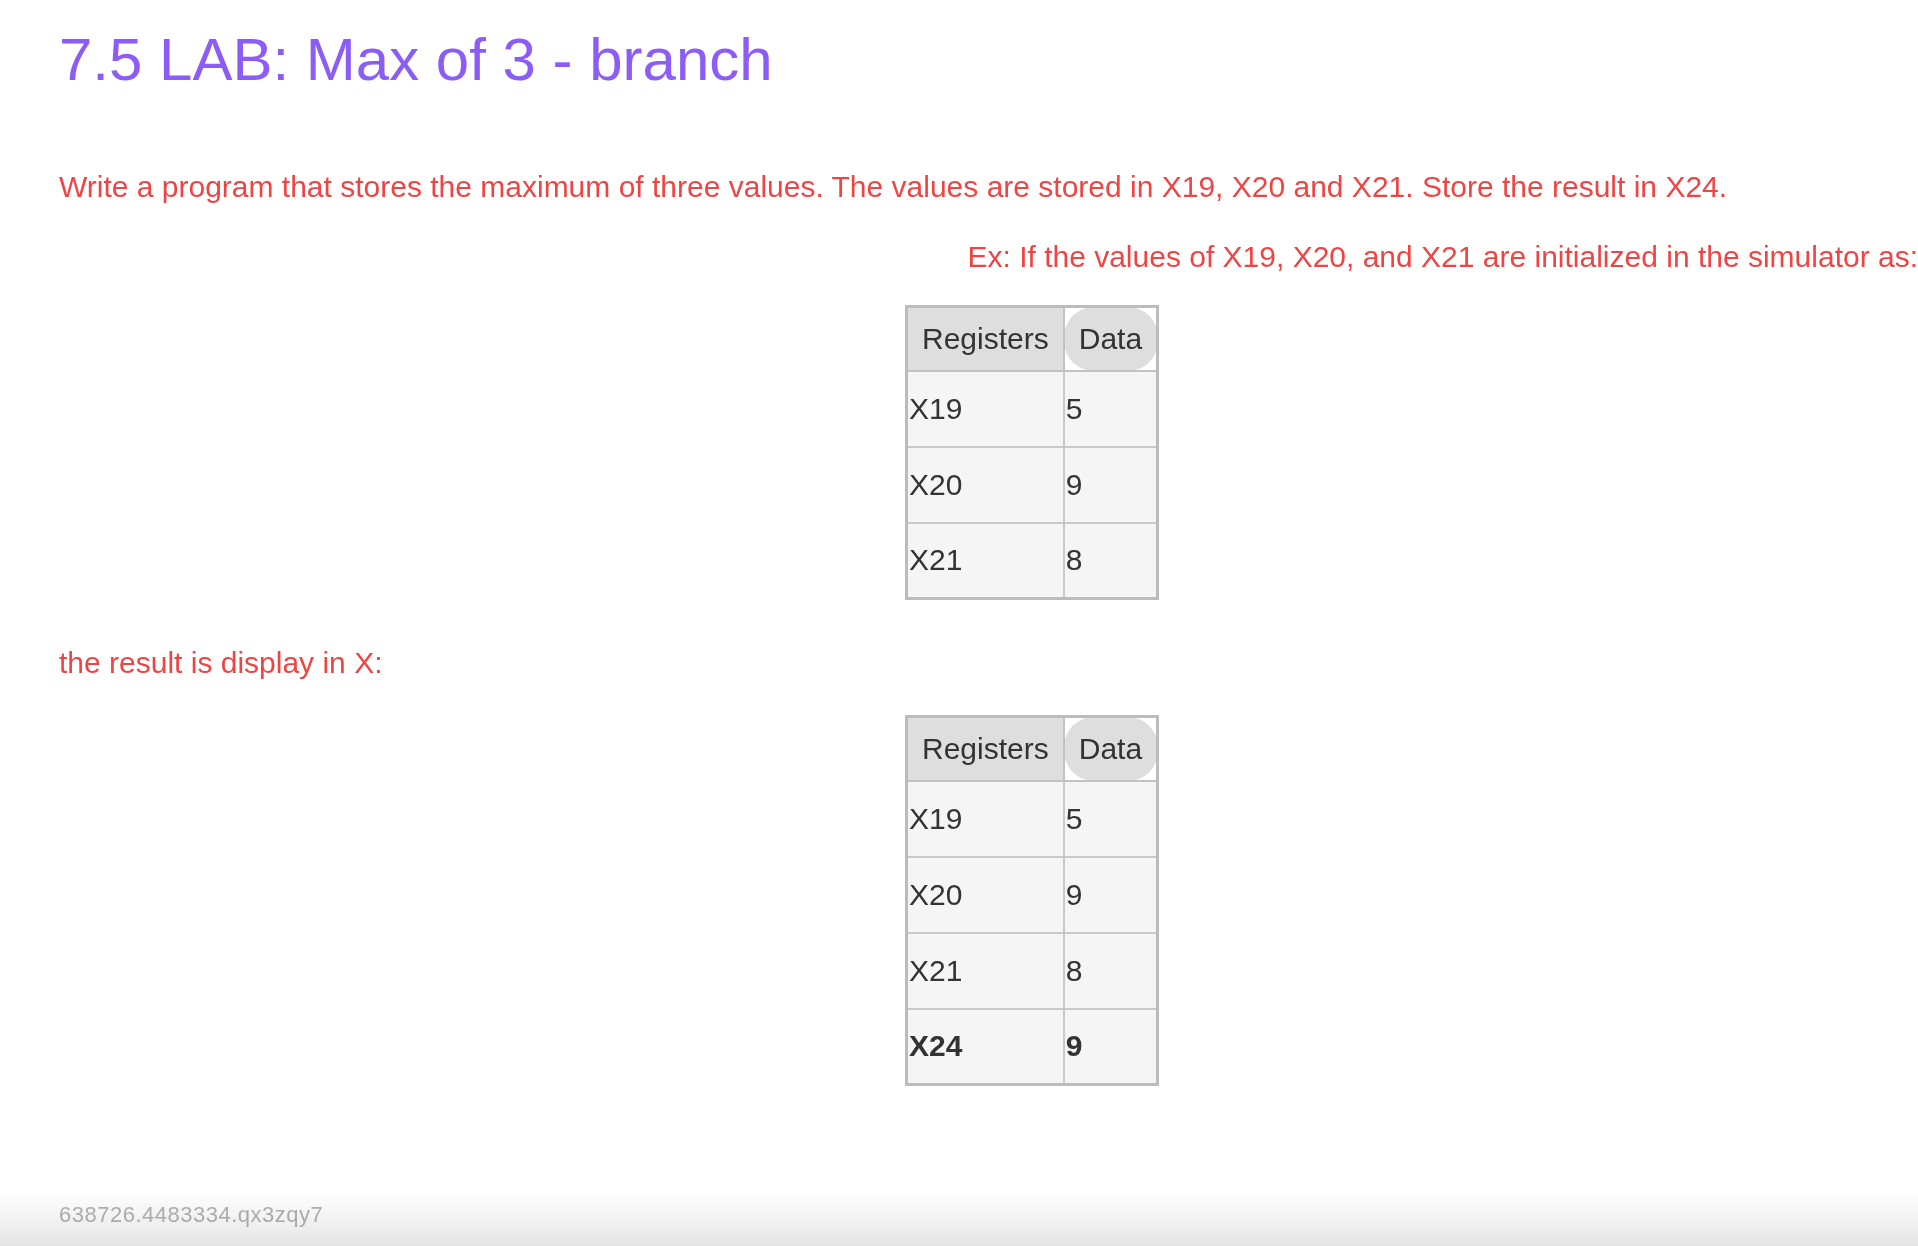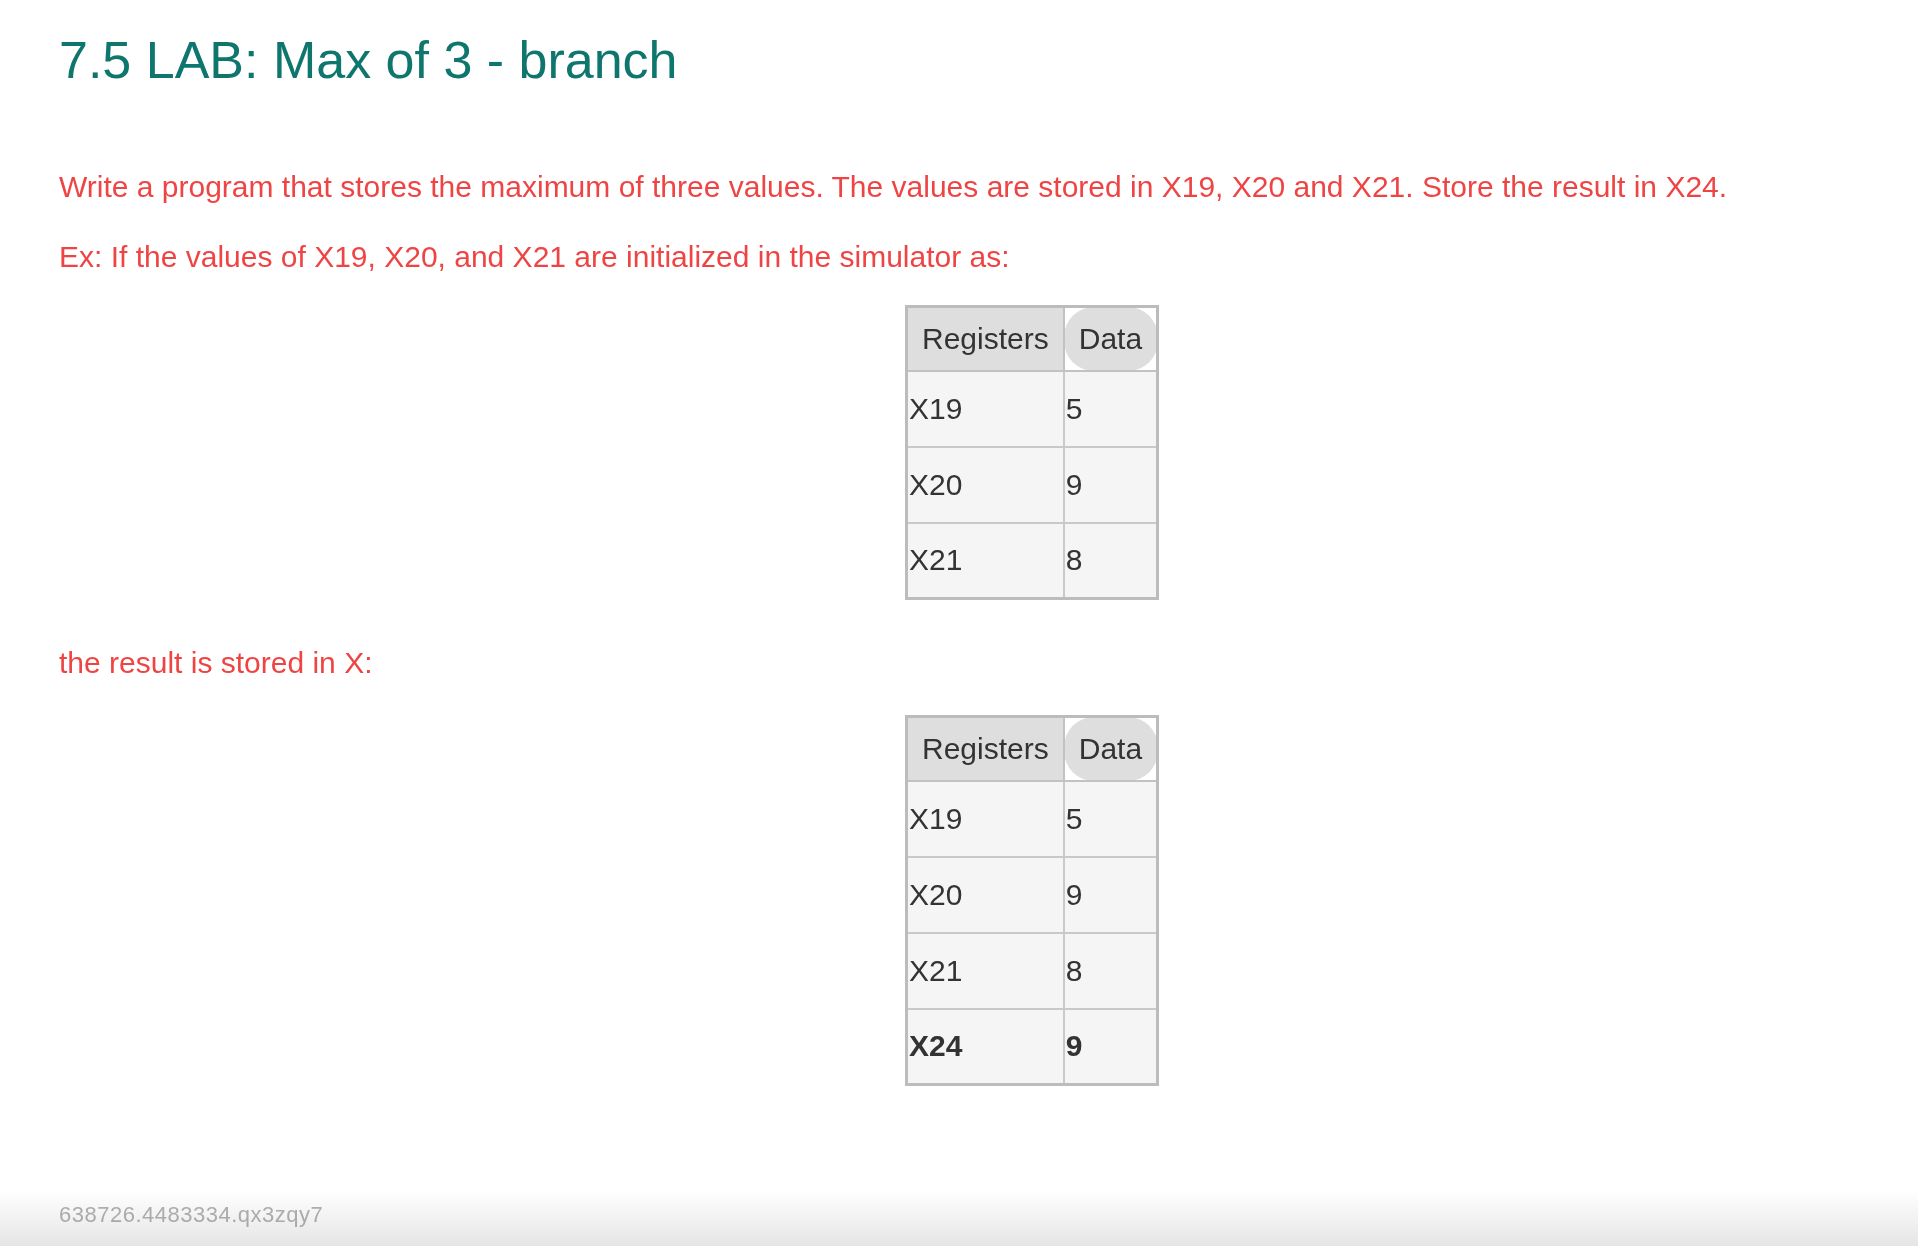--- a/index.html
+++ b/index.html
@@ -9,36 +9,36 @@
   .page {
     position: relative;
     width: 1918px;
     height: 1246px;
     background: #ffffff;
     overflow: hidden;
   }
 
   .page-title {
     margin: 24px 0 0 59px;
-    font-size: 52px;
+    font-size: 60px;
     line-height: 72px;
     font-weight: 500;
-    color: #0f766e;
+    color: #8b5cf6;
     letter-spacing: 0;
   }
 
   .para {
     margin: 0 0 0 59px;
     font-size: 30px;
     line-height: 38px;
     font-weight: 400;
     color: #ef4444;
   }
   .para.intro    { margin-top: 72px; }
-  .para.ex-lead  { margin-top: 32px; }
+  .para.ex-lead  { margin-top: 32px; text-align: right; }
   .para.result-lead { margin-top: 44px; }
   .para.note     { margin-top: 52px; }
 
   .table-wrap { margin-left: 905px; }
   .table-wrap.tbl-initial { margin-top: 29px; }
   .table-wrap.tbl-result  { margin-top: 33px; }
 
   table.reg-table {
     border-collapse: collapse;
     border: 3px solid #bcbcbc;
@@ -115,21 +115,21 @@
             <td>9</td>
           </tr>
           <tr>
             <td>X21</td>
             <td>8</td>
           </tr>
         </tbody>
       </table>
     </div>
 
-  <p class="para result-lead">the result is stored in X:</p>
+  <p class="para result-lead">the result is display in X:</p>
 
   <div class="table-wrap tbl-result">
       <table class="reg-table">
         <thead>
           <tr>
             <th class="col-reg">Registers</th>
             <th class="col-data">Data</th>
           </tr>
         </thead>
         <tbody>

